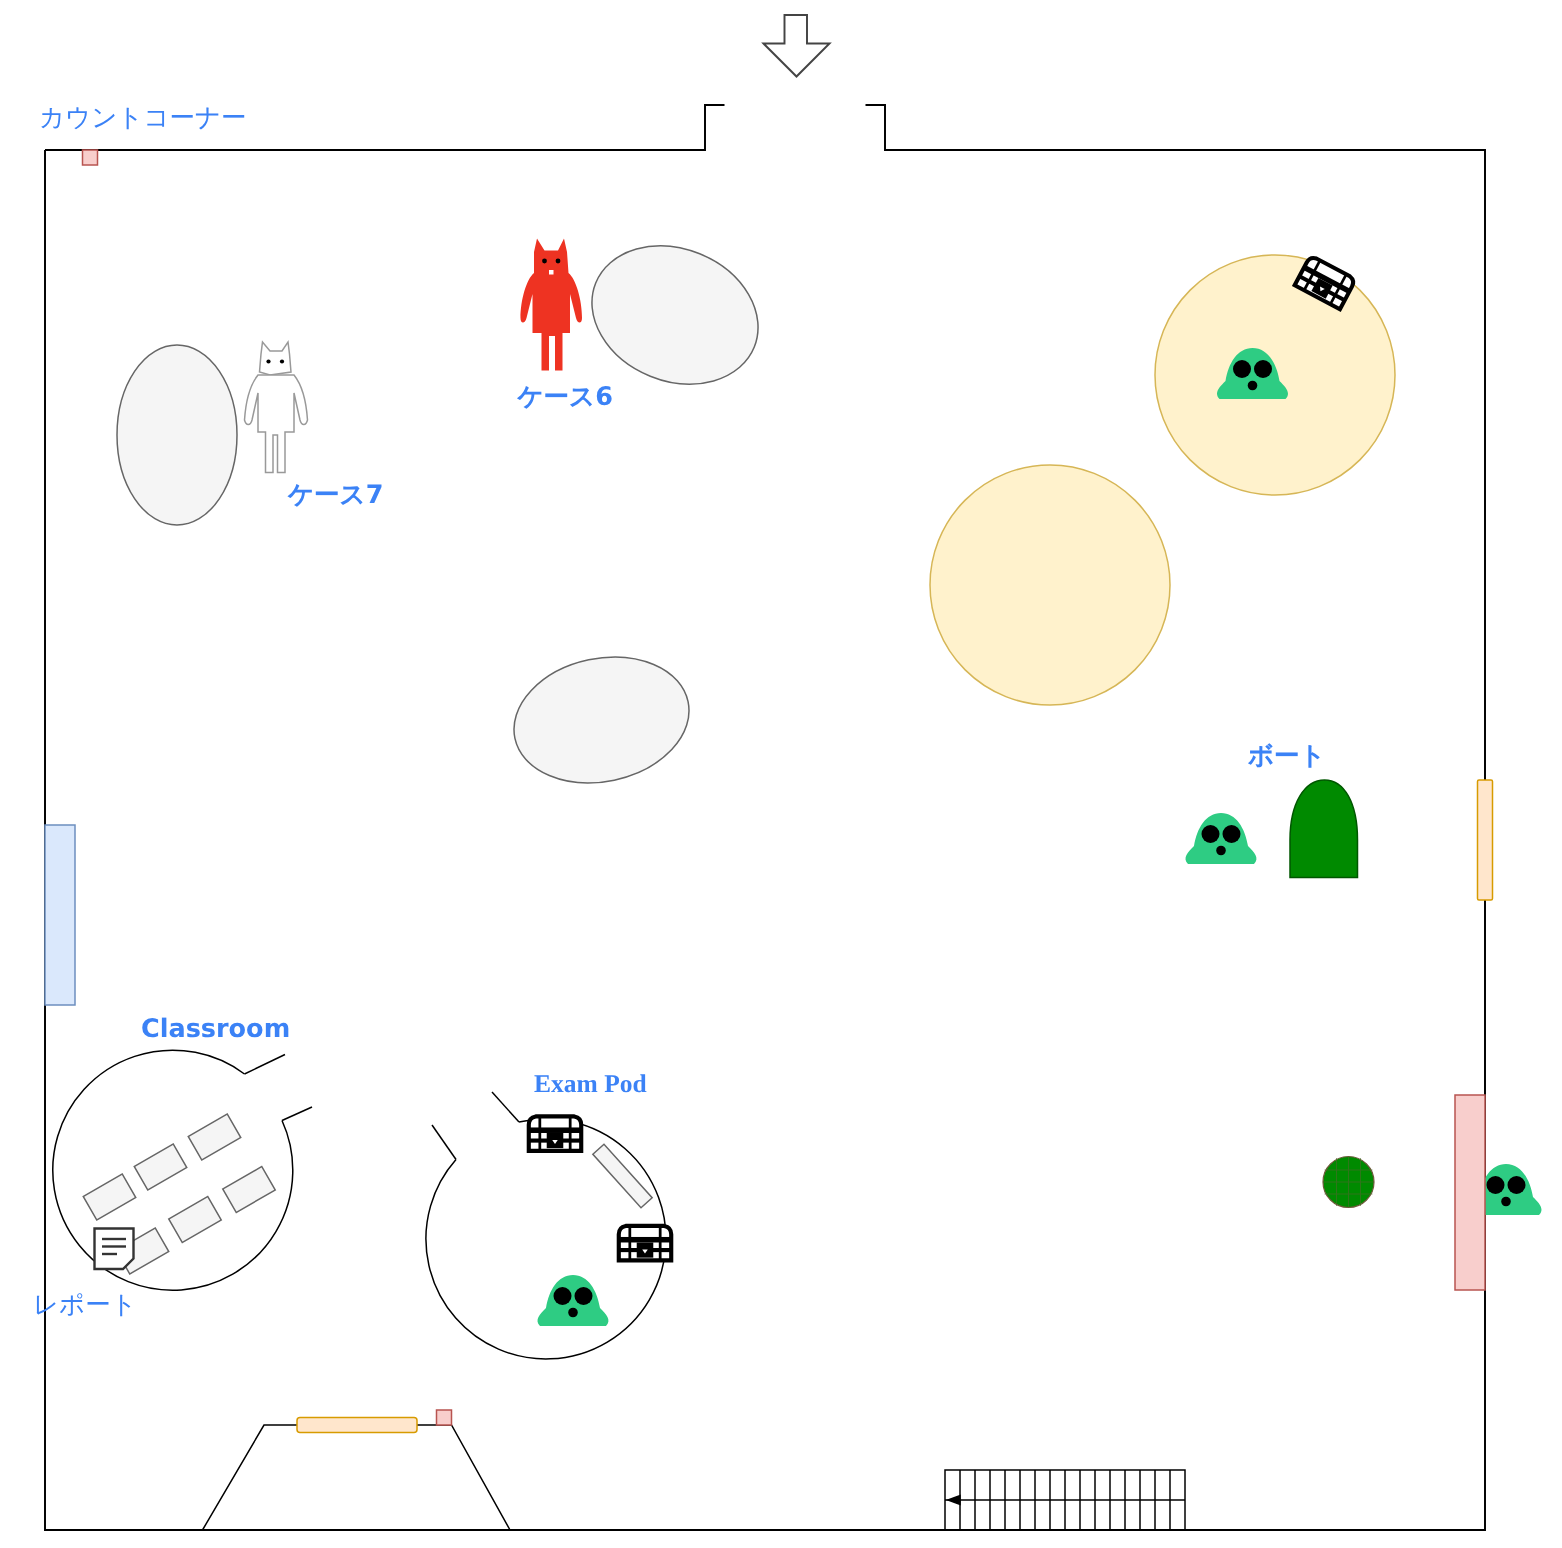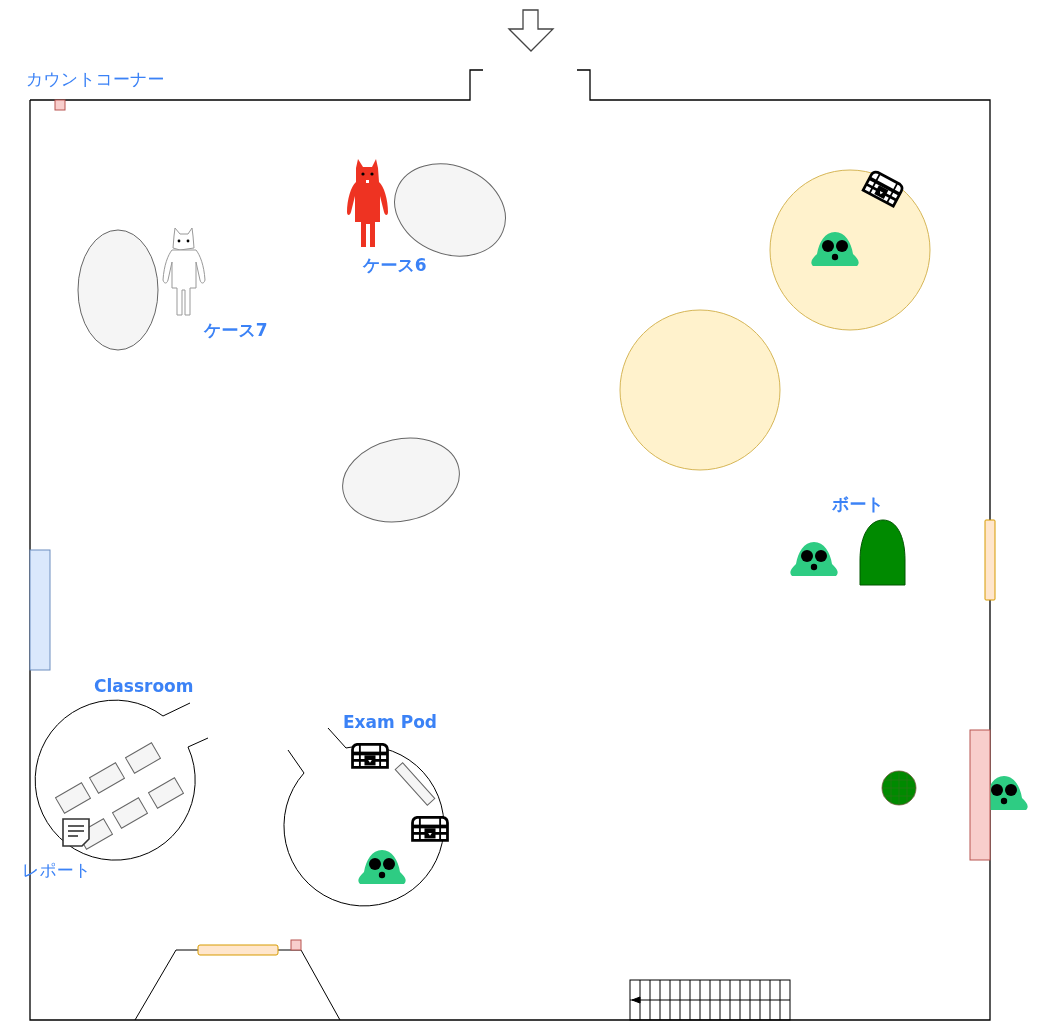--- a/index.html
+++ b/index.html
@@ -141,18 +141,18 @@
     <line x1="740" y1="980" x2="740" y2="1020"></line>
     <line x1="750" y1="980" x2="750" y2="1020"></line>
     <line x1="760" y1="980" x2="760" y2="1020"></line>
     <line x1="770" y1="980" x2="770" y2="1020"></line>
     <line x1="780" y1="980" x2="780" y2="1020"></line>
     <path d="M632,1000 L640,997 L640,1003 Z" fill="#000"></path>
   </g>
 </svg>
 
 <div class="lbl" style="left:26px; top:71px;">カウントコーナー</div>
-<div class="lbl bold" style="left:363px; top:257px;">ケース6</div>
-<div class="lbl bold" style="left:204px; top:322px;">ケース7</div>
+<div class="lbl bold" style="left:345px; top:257px;">ケース6</div>
+<div class="lbl bold" style="left:192px; top:322px;">ケース7</div>
 <div class="lbl bold" style="left:832px; top:496px;">ボート</div>
 <div class="lbl bold" style="left:94px; top:678px;">Classroom</div>
-<div class="lbl bold" style="left:343px; top:714px;">Exam Pod</div>
+<div class="lbl bold" style="left:356px; top:714px;font-family:Liberation Serif, serif;">Exam Pod</div>
 <div class="lbl" style="left:22px; top:862px;">レポート</div>
 
 </body></html>

